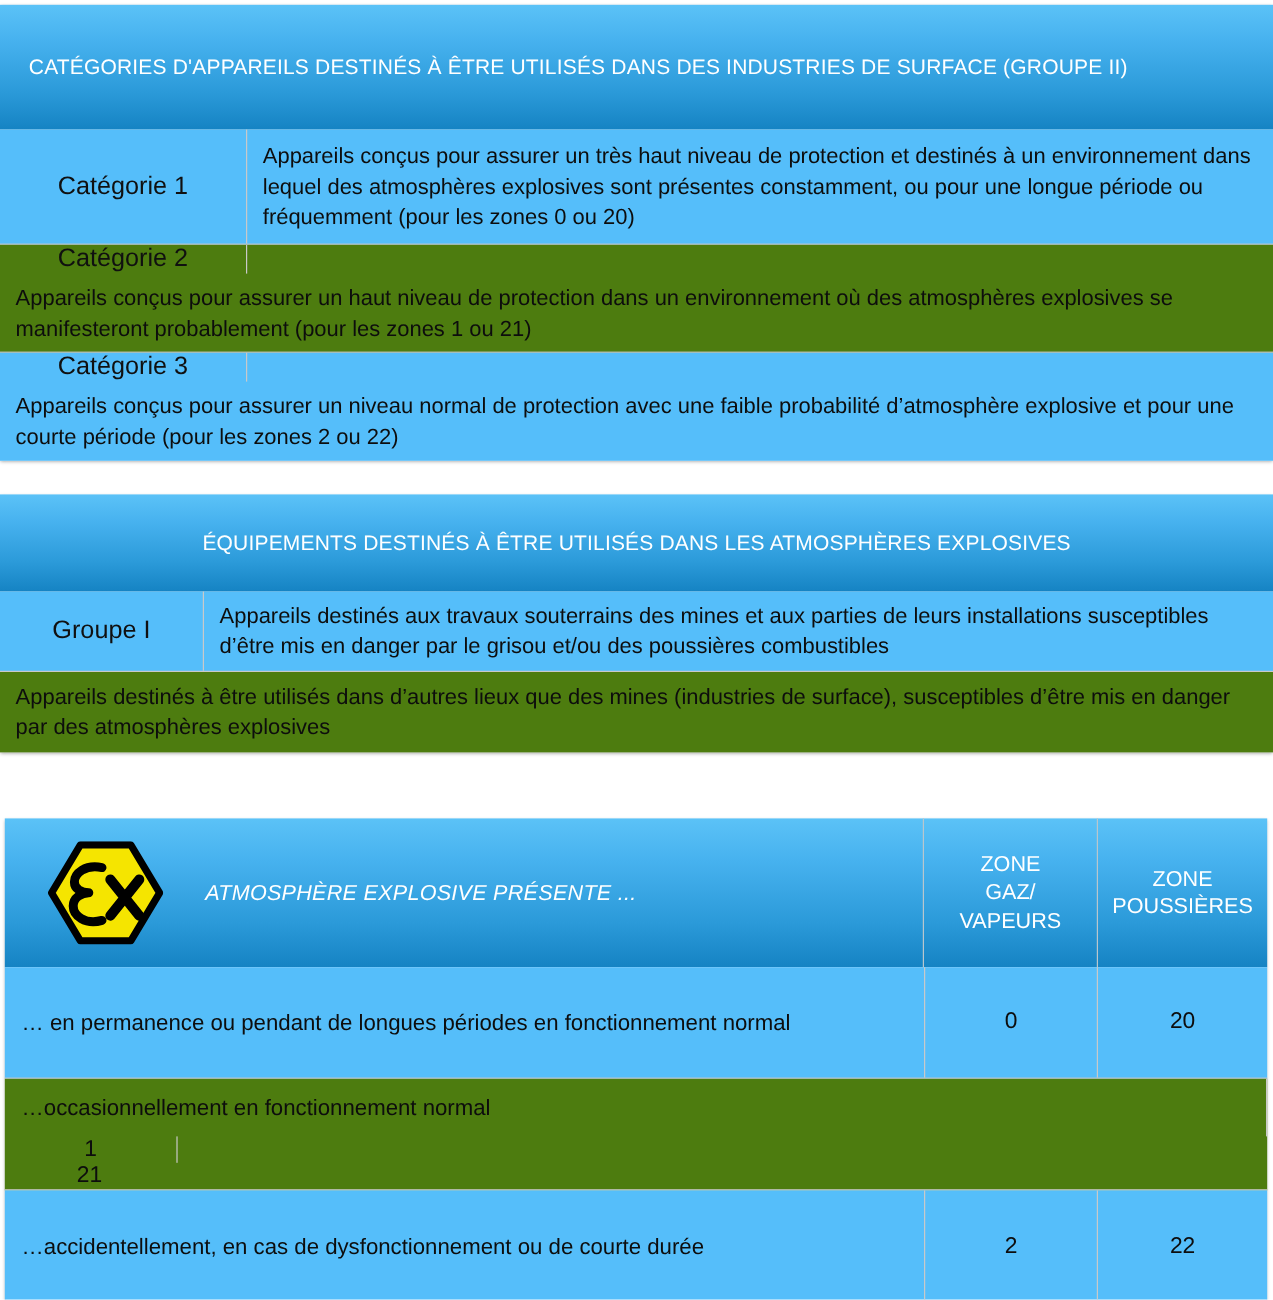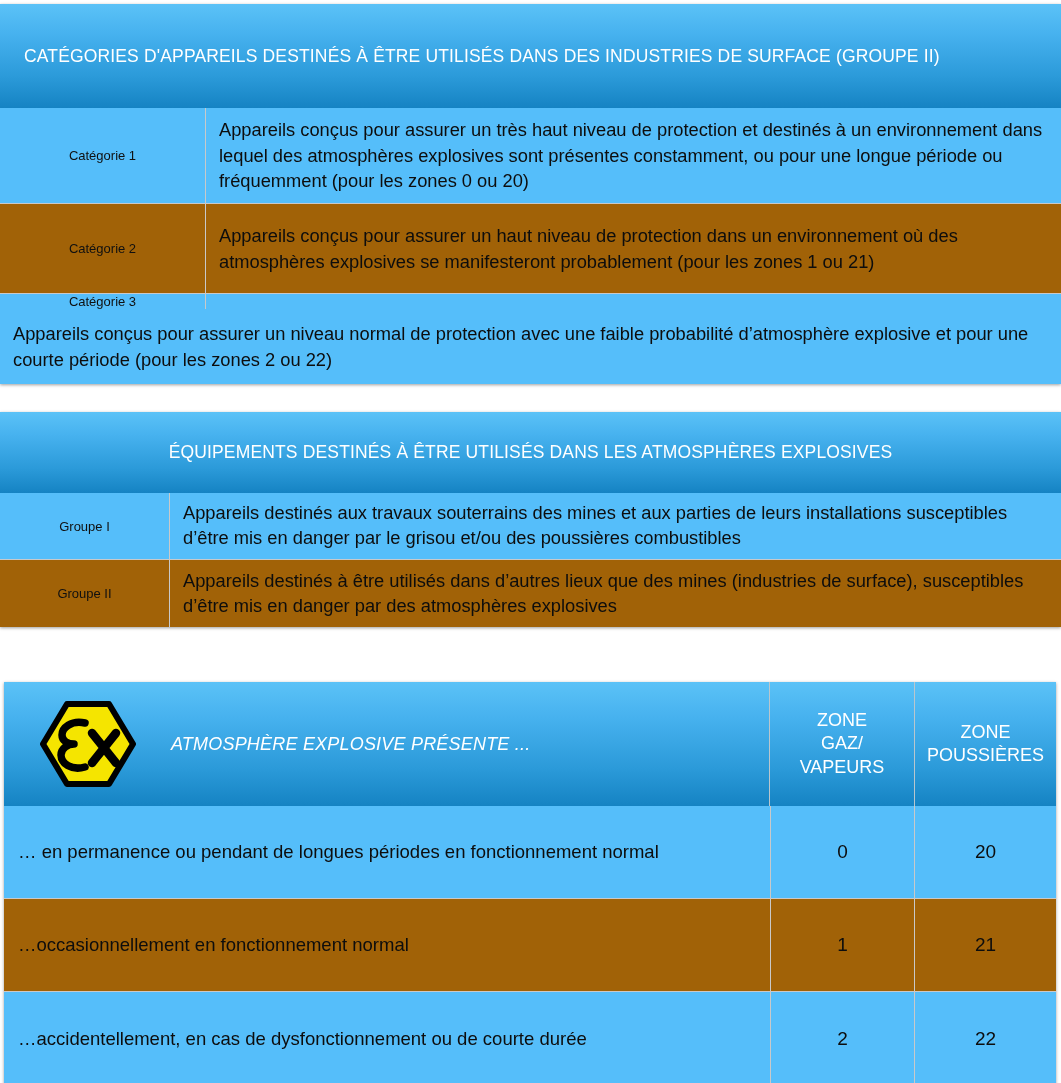--- a/index.html
+++ b/index.html
@@ -39,28 +39,28 @@
   }
 
   .row {
     display: flex;
     box-sizing: border-box;
     width: 100%;
     border-bottom: 1px solid #c9c9c9;
   }
   .row:last-child { border-bottom: none; }
   .row.alt  { background: #55befa; }
-  .row.plain{ background: #a16207; }
+  .row.plain{ background: #4d7c0f; flex-direction: column; }
 
   .cell-label {
     box-sizing: border-box;
     display: flex;
     align-items: center;
     justify-content: center;
-    font-size: 13px;
+    font-size: 21px;
     color: #101010;
     border-right: 1px solid #c9c9c9;
     flex: 0 0 auto;
   }
   .cell-desc {
     box-sizing: border-box;
     display: flex;
     align-items: center;
     font-size: 18.3px;
     line-height: 1.42;
@@ -177,21 +177,20 @@
   <div class="tbl-header">
     <span class="tbl-header-title">ÉQUIPEMENTS DESTINÉS À ÊTRE UTILISÉS DANS LES ATMOSPHÈRES EXPLOSIVES</span>
   </div>
 
   <div class="row alt rg">
     <div class="cell-label">Groupe I</div>
     <div class="cell-desc">Appareils destinés aux travaux souterrains des mines et aux parties de leurs installations susceptibles d’être mis en danger par le grisou et/ou des poussières combustibles</div>
   </div>
 
   <div class="row plain rg">
-    <div class="cell-label">Groupe II</div>
     <div class="cell-desc">Appareils destinés à être utilisés dans d’autres lieux que des mines (industries de surface), susceptibles d’être mis en danger par des atmosphères explosives</div>
   </div>
 
 </div>
 
 <div class="tbl" id="table-zones">
 
   <div class="tbl-header">
 
     <div class="zh-logo">

